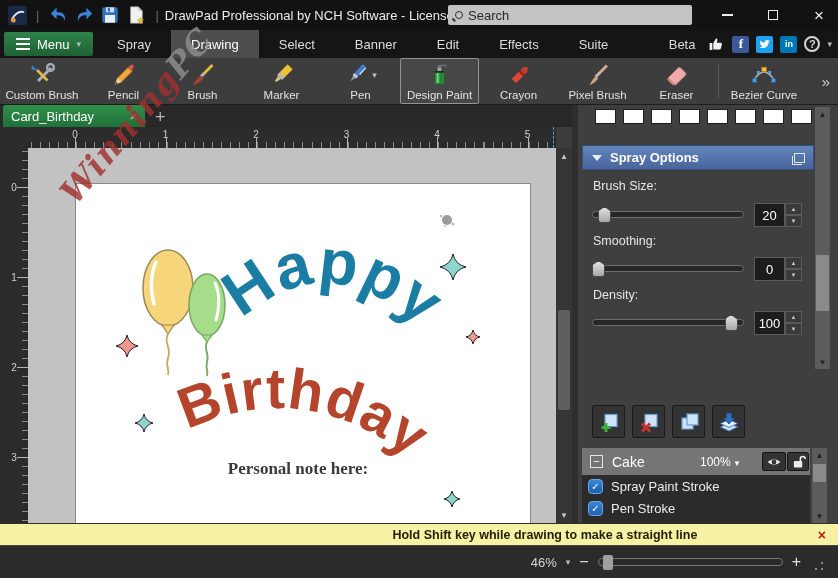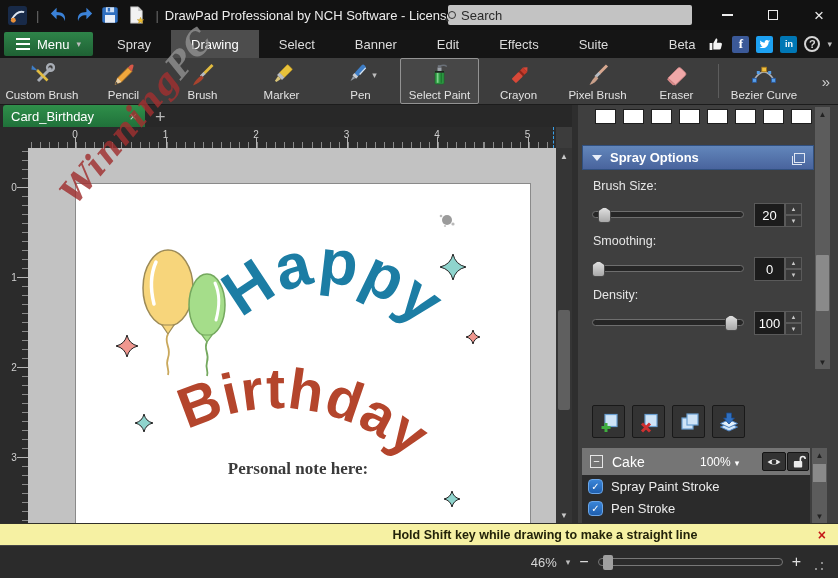--- a/index.html
+++ b/index.html
@@ -5,21 +5,21 @@
   * { margin:0; padding:0; box-sizing:border-box; }
   html,body { width:838px; height:578px; overflow:hidden; }
   body { font-family:"Liberation Sans", sans-serif; background:#3c3c3c; position:relative; }
   #window { position:absolute; inset:0; }
 
   
   #titlebar { position:absolute; left:0; top:0; width:838px; height:30px; background:#121212; display:flex; align-items:center; color:#e8e8e8; }
   .tb-sep { color:#6a6a6a; margin:0 6px; font-size:13px; }
   .tb-icon { width:22px; height:22px; display:flex; align-items:center; justify-content:center; margin:0 2px; cursor:default; }
   #window-title { font-size:13px; color:#ececec; white-space:nowrap; }
-  #search-box { position:absolute; left:448px; top:5px; width:244px; height:20px; background:#c3c3c3; border-radius:2px; display:flex; align-items:center; color:#2a2a2a; font-size:13px; }
+  #search-box { position:absolute; left:448px; top:5px; width:244px; height:20px; background:#c3c3c3; border-radius:2px; display:flex; align-items:center; padding-left:7px; color:#2a2a2a; font-size:13px; }
   .mag { width:8px; height:8px; border:1.6px solid #333; border-radius:50%; position:relative; margin-right:5px; }
   .mag::after { content:""; position:absolute; width:4px; height:1.6px; background:#333; left:-4px; top:7px; transform:rotate(45deg); }
   #win-controls { position:absolute; right:8px; top:0; height:30px; display:flex; align-items:center; gap:24px; }
   .win-btn { width:22px; height:22px; display:flex; align-items:center; justify-content:center; color:#ececec; }
   .min-glyph { width:11px; height:2px; background:#ececec; }
   .max-glyph { width:10px; height:10px; border:1.4px solid #ececec; }
   .close-glyph { font-size:17px; line-height:1; }
 
   
   #menubar { position:absolute; left:0; top:30px; width:838px; height:28px; background:#151515; display:flex; align-items:stretch; }
@@ -285,21 +285,21 @@
           <svg viewBox="0 0 26 26" width="26" height="26">
             <rect x="8" y="9" width="9" height="13" rx="1" fill="#2f9e44" stroke="#1d6b2c" stroke-width=".8"></rect>
             <rect x="9.8" y="10.8" width="1.7" height="10" fill="#8fd89a" opacity=".85"></rect>
             <rect x="13.5" y="10.8" width="1.7" height="10" fill="#1d7a30"></rect>
             <rect x="8" y="9" width="9" height="1.7" fill="#222"></rect>
             <rect x="10.5" y="5.5" width="4" height="3.5" fill="#9aa0a8"></rect>
             <rect x="10.8" y="3.2" width="3.4" height="2.2" fill="#70757e"></rect>
             <path d="M13 4 q4.5-1.6 6.8.6" stroke="#6a7078" stroke-width="1.4" fill="none"></path>
           </svg>
         </span>
-      <span>Select Paint</span>
+      <span>Design Paint</span>
     </div>
     <div class="tool">
       <span class="ticon">
           <svg viewBox="0 0 26 26" width="26" height="26">
             <g transform="rotate(45 13 13)">
               <path d="M13.5 1.5 l3.2 3.5 h-6.2 Z" fill="#d84838"></path>
               <rect x="10.5" y="5" width="6.2" height="4" fill="#c83a2a"></rect>
               <rect x="10.5" y="9" width="6.2" height="2" fill="#952317"></rect>
               <rect x="10.5" y="11" width="6.2" height="10" rx="1" fill="#d84838"></rect>
             </g>

